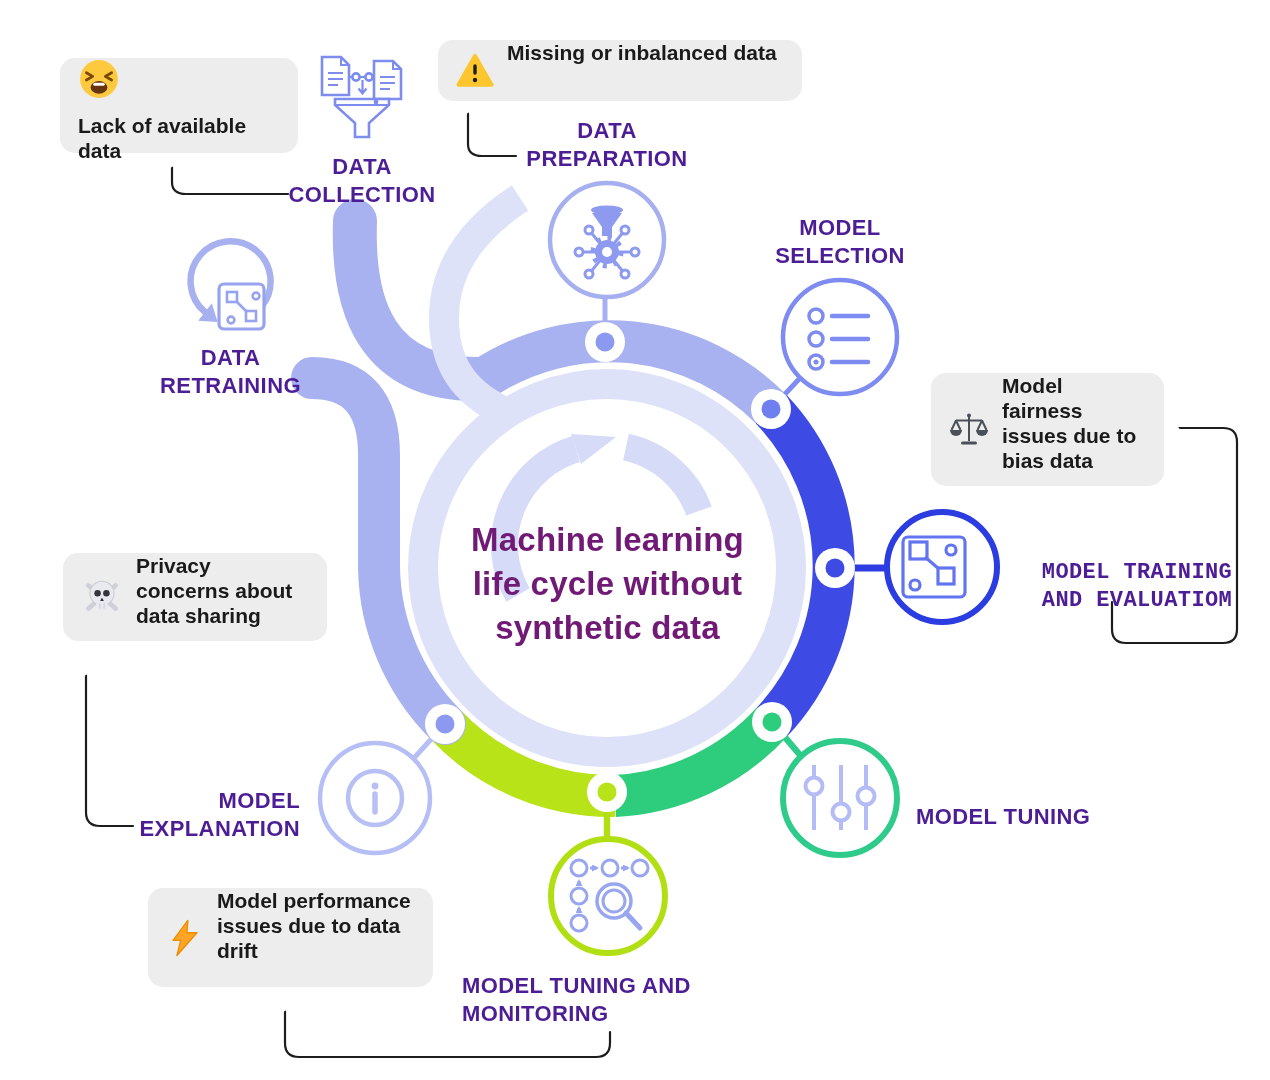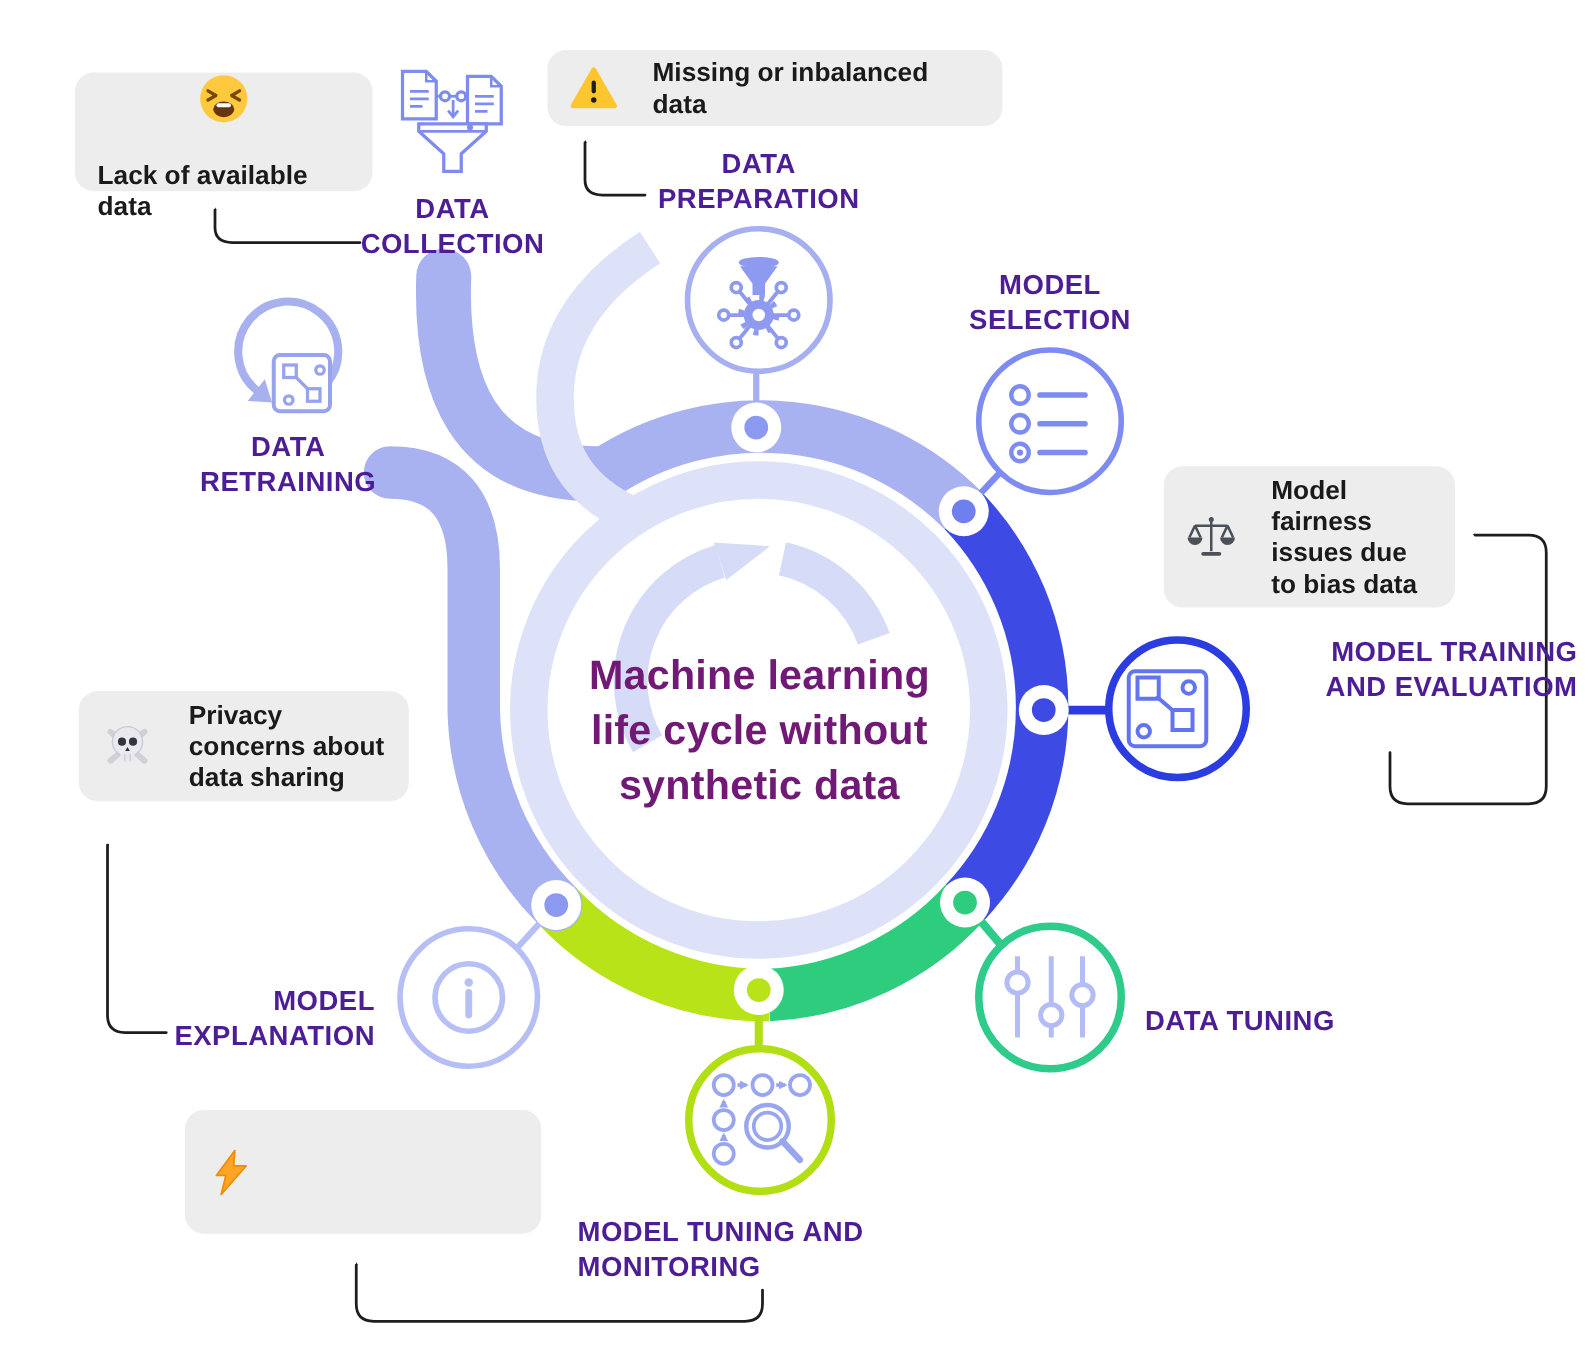--- a/index.html
+++ b/index.html
@@ -11,21 +11,21 @@
   .stage-label{
     position:absolute;z-index:3;font-weight:700;font-size:22px;line-height:28px;
     letter-spacing:.4px;color:#4c1d95;white-space:pre-line;
   }
   .center-title{
     position:absolute;z-index:3;font-weight:700;font-size:33px;line-height:44px;
     color:#701a75;text-align:center;white-space:pre-line;letter-spacing:.2px;
   }
   .callout{
     position:absolute;z-index:3;background:#ededed;border-radius:15px;
-    display:flex;align-items:center;gap:28px;padding:0 18px;box-sizing:border-box;
+    display:flex;gap:13px;padding:0 18px;box-sizing:border-box;
   }
   .callout .txt{font-weight:700;font-size:21px;line-height:25px;color:#1a1a1a;}
   .callout .emo{flex:0 0 auto;display:flex;align-items:center;}
 </style>
 </head>
 <body>
 
 <div id="canvas">
 
   <svg id="ringsvg" width="1270" height="1080" viewBox="0 0 1270 1080">
@@ -221,23 +221,23 @@
   <div class="center-title" style="left:435px;top:518px;width:345px;">Machine learning
 life cycle without
 synthetic data</div>
 
   <div class="stage-label" style="left:242px;top:153px;width:240px;text-align:center;">DATA
 COLLECTION</div>
   <div class="stage-label" style="left:487px;top:117px;width:240px;text-align:center;">DATA
 PREPARATION</div>
   <div class="stage-label" style="left:720px;top:214px;width:240px;text-align:center;">MODEL
 SELECTION</div>
-  <div class="stage-label" style="left:1012px;top:508px;width:250px;text-align:right;">MODEL TRAINING
+  <div class="stage-label" style="left:1012px;top:559px;width:250px;text-align:center;font-family:Liberation Mono, monospace;">MODEL TRAINING
 AND EVALUATIOM</div>
-  <div class="stage-label" style="left:916px;top:803px;white-space:nowrap;">DATA TUNING</div>
+  <div class="stage-label" style="left:916px;top:803px;white-space:nowrap;">MODEL TUNING</div>
   <div class="stage-label" style="left:462px;top:972px;width:310px;text-align:left;">MODEL TUNING AND
 MONITORING</div>
   <div class="stage-label" style="left:118px;top:787px;width:182px;text-align:right;">MODEL
 EXPLANATION</div>
   <div class="stage-label" style="left:128px;top:344px;width:205px;text-align:center;">DATA
 RETRAINING</div>
 
   <div class="callout" style="left:60px;top:58px;width:238px;height:95px;flex-direction:column;">
     <span class="emo">
       <svg width="42" height="42" viewBox="0 0 40 40">
@@ -295,15 +295,16 @@
     </span>
     <span class="txt">Privacy concerns about data sharing</span>
   </div>
 
   <div class="callout" style="left:148px;top:888px;width:285px;height:99px;">
     <span class="emo">
       <svg width="38" height="38" viewBox="0 0 40 40">
         <path d="M23,1.5 L7.5,22.5 H15.5 L11.5,38.5 L32.5,14.5 H22 Z" fill="#ffa526" stroke="#ef8d00" stroke-width="1.5" stroke-linejoin="round"></path>
       </svg>
     </span>
+    <span class="txt">Model performance issues due to data drift</span>
   </div>
 
 </div>
 
 </body></html>

